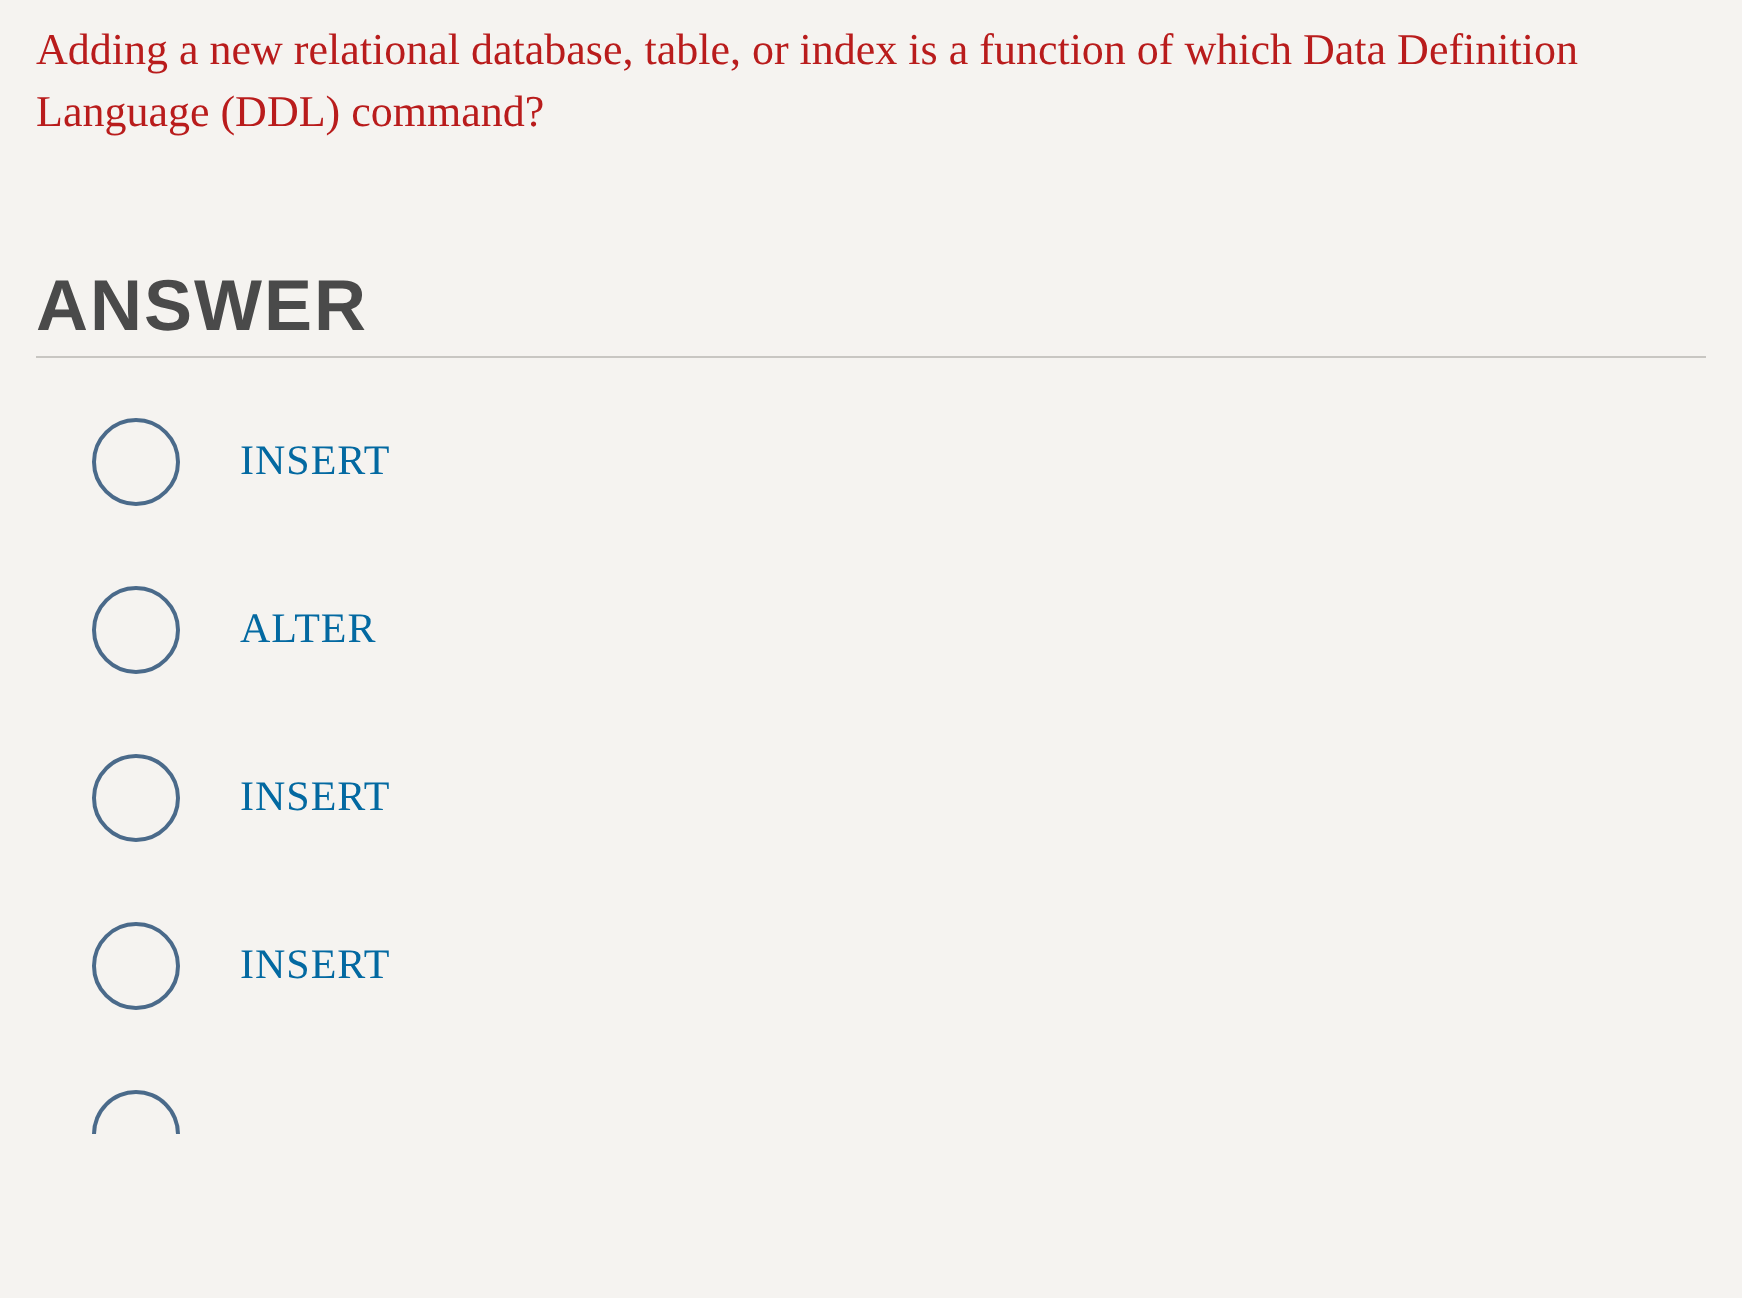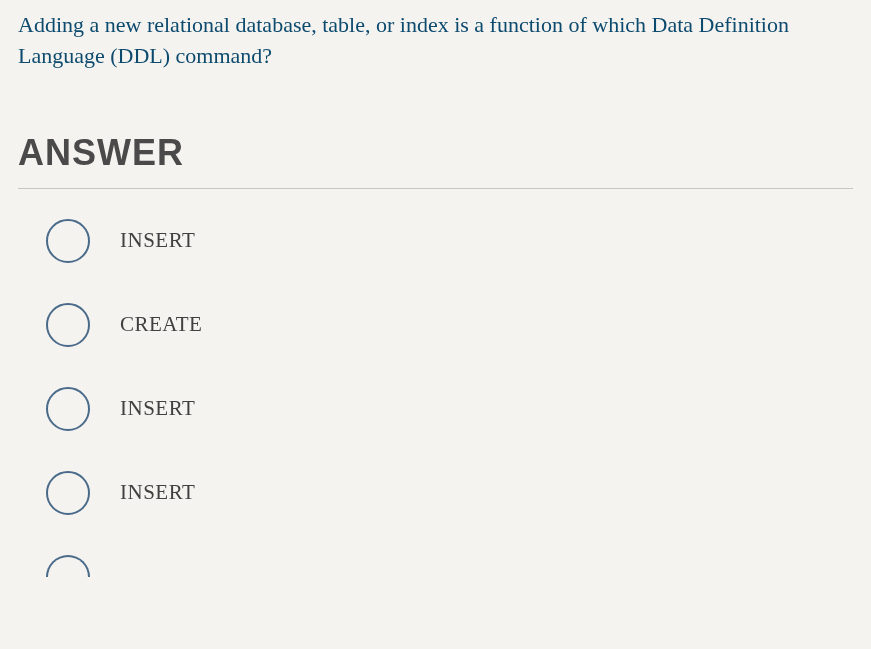--- a/index.html
+++ b/index.html
@@ -10,32 +10,32 @@
     body {
       font-family: Georgia, 'Times New Roman', serif;
       background: #f5f3f0;
       width: 871px;
       height: 649px;
       overflow: hidden;
       padding: 10px 18px;
     }
     .question-text {
       font-size: 22px;
-      color: #0c4a6e;
+      color: #b91c1c;
       line-height: 1.4;
       margin-bottom: 60px;
       font-weight: 400;
     }
     .answer-heading {
       font-family: 'Helvetica Neue', Arial, sans-serif;
       font-size: 36px;
       font-weight: 600;
       color: #4a4a4a;
       letter-spacing: 1px;
-      margin-bottom: 14px;
+      margin-bottom: 4px;
     }
     .divider {
       border: none;
       border-top: 1px solid #c8c6c2;
       margin-bottom: 30px;
     }
     .option-row {
       display: flex;
       align-items: center;
       margin-bottom: 40px;
@@ -47,21 +47,21 @@
       height: 44px;
       border: 2.5px solid #4a6a8a;
       border-radius: 50%;
       margin-right: 30px;
       flex-shrink: 0;
       background: transparent;
     }
     .option-label {
       font-family: Georgia, 'Times New Roman', serif;
       font-size: 21px;
-      color: #404040;
+      color: #0369a1;
       letter-spacing: 0.5px;
     }
     .partial-circle {
       width: 44px;
       height: 22px;
       border: 2.5px solid #4a6a8a;
       border-bottom: none;
       border-top-left-radius: 44px;
       border-top-right-radius: 44px;
       margin-left: 28px;
@@ -77,21 +77,21 @@
 
 <hr class="divider">
 
 <div class="option-row">
   <span class="radio-circle"></span>
   <span class="option-label">INSERT</span>
 </div>
 
 <div class="option-row">
   <span class="radio-circle"></span>
-  <span class="option-label">CREATE</span>
+  <span class="option-label">ALTER</span>
 </div>
 
 <div class="option-row">
   <span class="radio-circle"></span>
   <span class="option-label">INSERT</span>
 </div>
 
 <div class="option-row">
   <span class="radio-circle"></span>
   <span class="option-label">INSERT</span>

